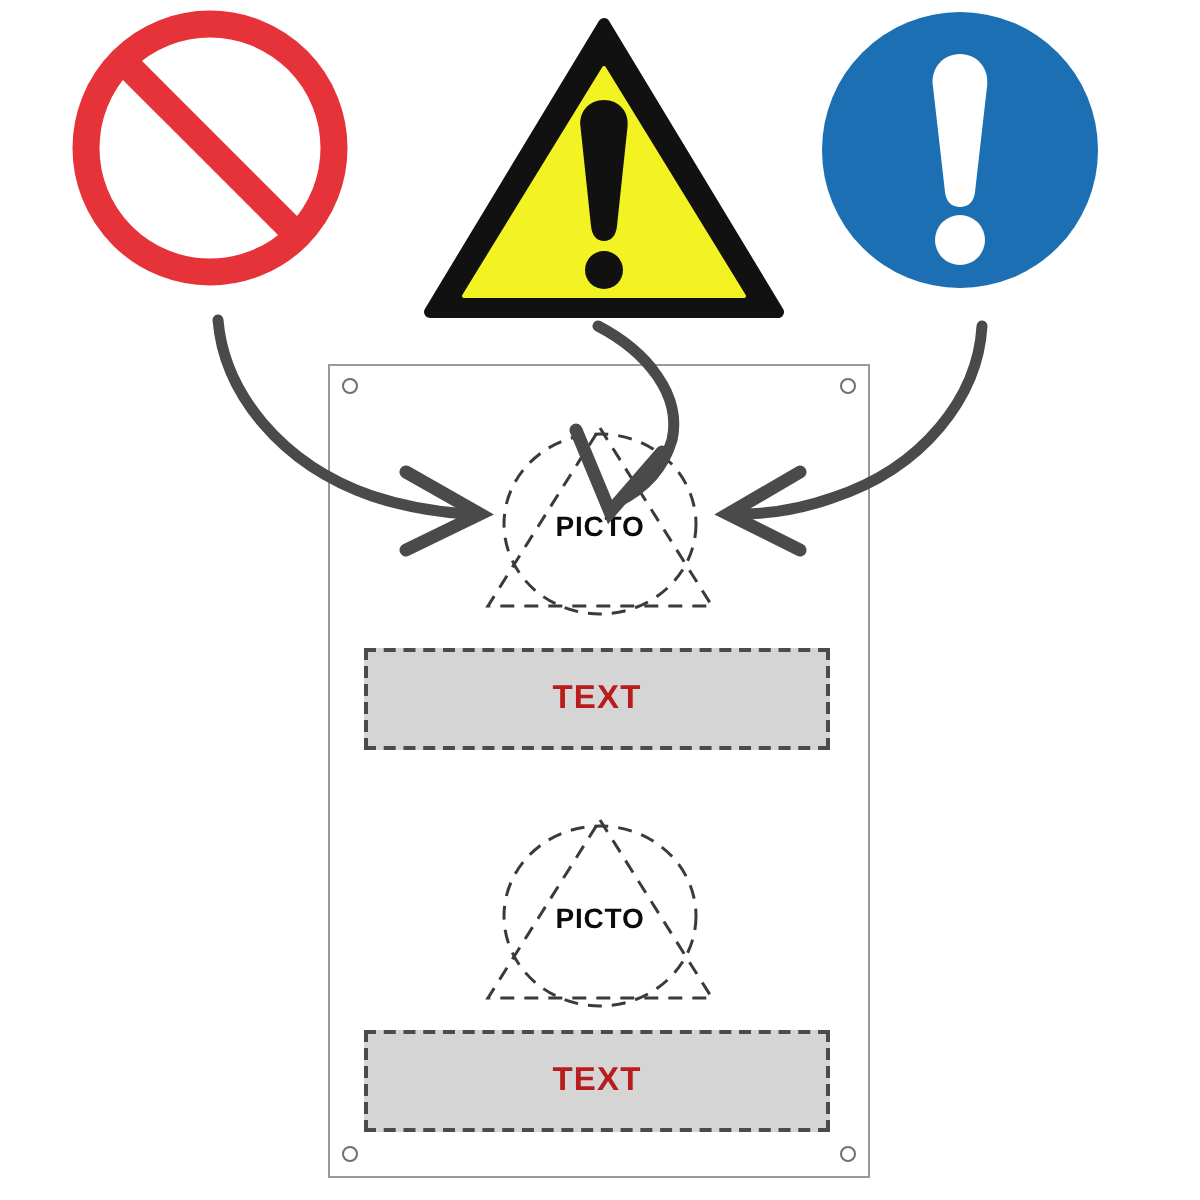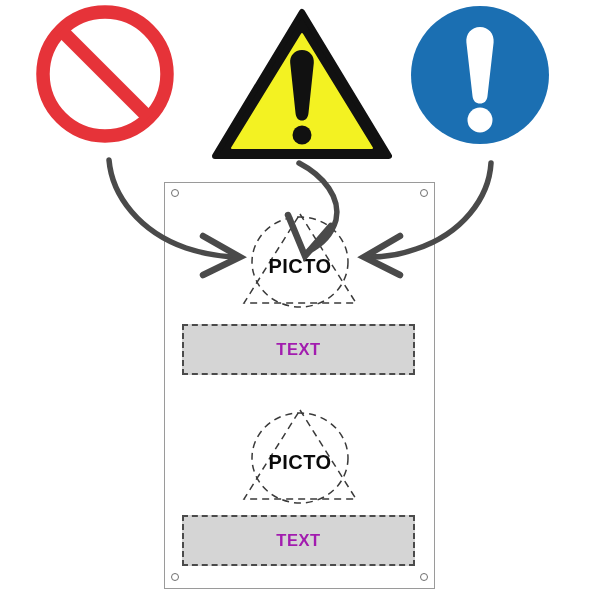--- a/index.html
+++ b/index.html
@@ -58,21 +58,21 @@
 
   
   .picto-slot { width: 124px; height: 104px; }
   .picto-slot-1 { left: 238px; top: 206px; }
   .picto-slot-2 { left: 238px; top: 402px; }
   .picto-label {
     position: absolute;
     left: 0; right: 0;
     text-align: center;
     font-weight: bold;
-    font-size: 20px;
+    font-size: 14px;
     letter-spacing: 0.4px;
     color: #0b0b0b;
     font-family: "Liberation Sans", sans-serif;
   }
   .picto-label-1 { top: 49px; }
   .picto-label-2 { top: 49px; }
 
   
   .text-slot {
     width: 233px; height: 51px;
@@ -80,21 +80,21 @@
     border: 2px dashed #4b4b4b;
     box-sizing: border-box;
     display: flex;
     align-items: center;
     justify-content: center;
   }
   .text-slot span {
     font-weight: bold;
     font-size: 16.5px;
     letter-spacing: 0.6px;
-    color: #a21caf;
+    color: #b91c1c;
   }
   .text-slot-1 { left: 182px; top: 324px; }
   .text-slot-2 { left: 182px; top: 515px; }
 
   
   .arrows { z-index: 40; pointer-events: none; }
 </style>
 </head>
 <body>
 

